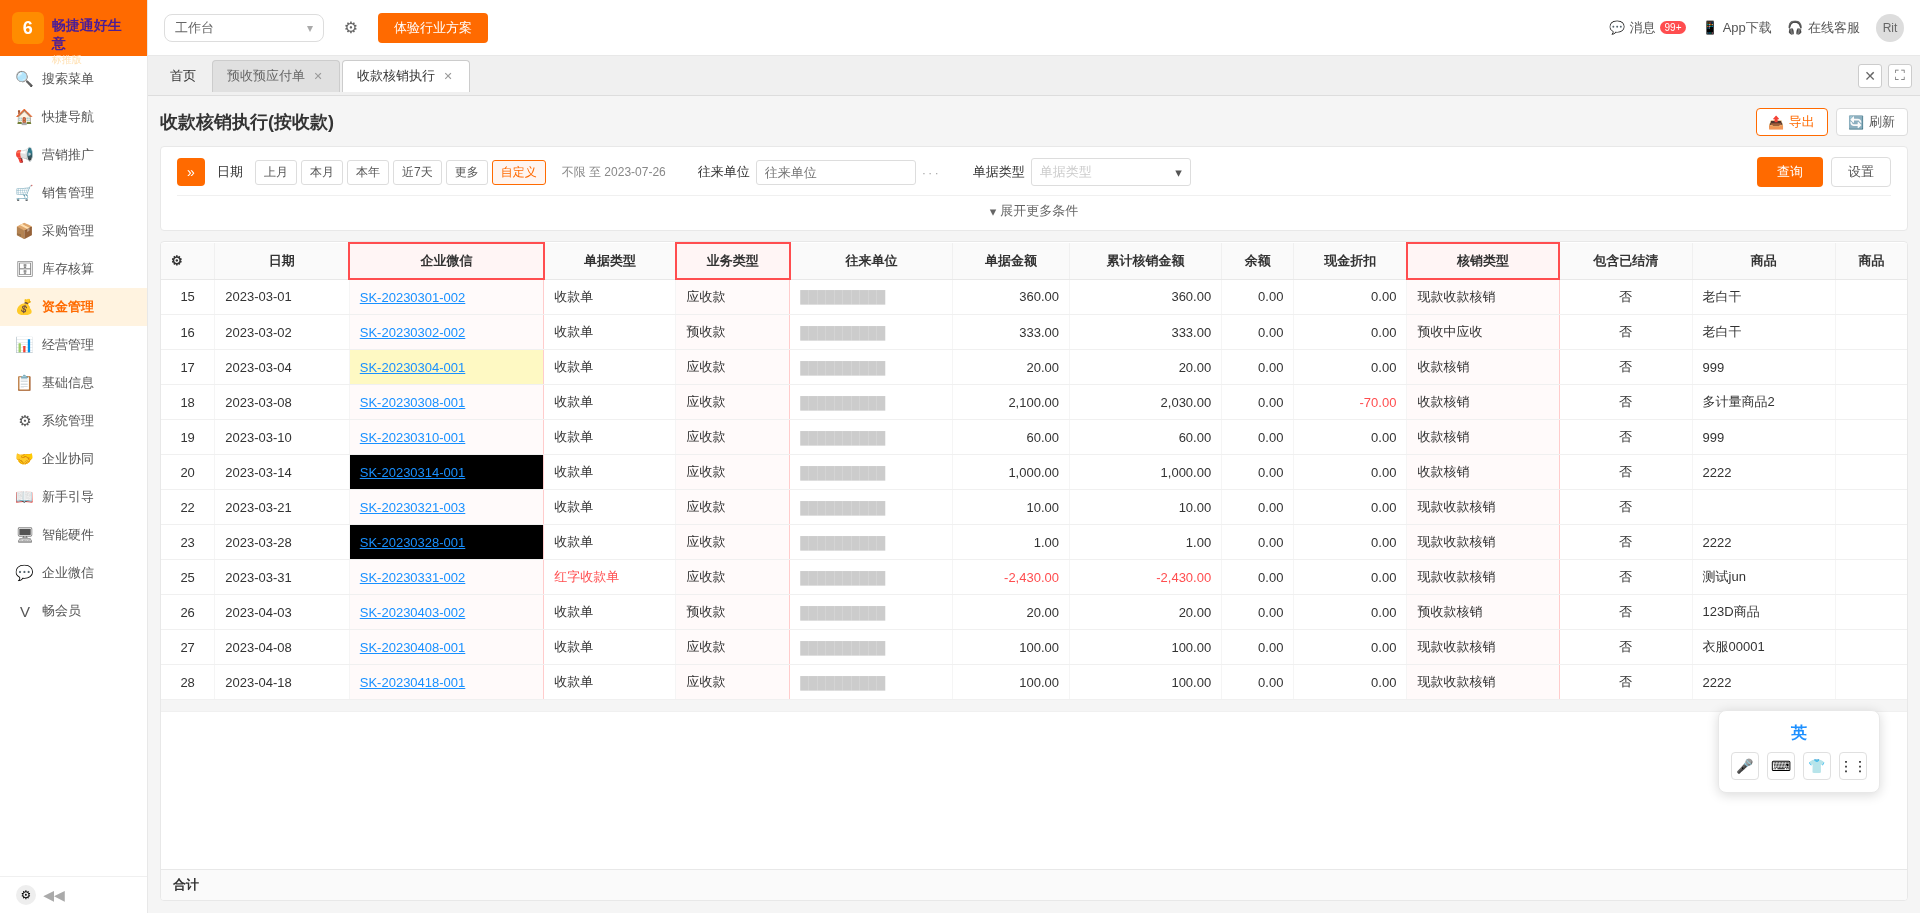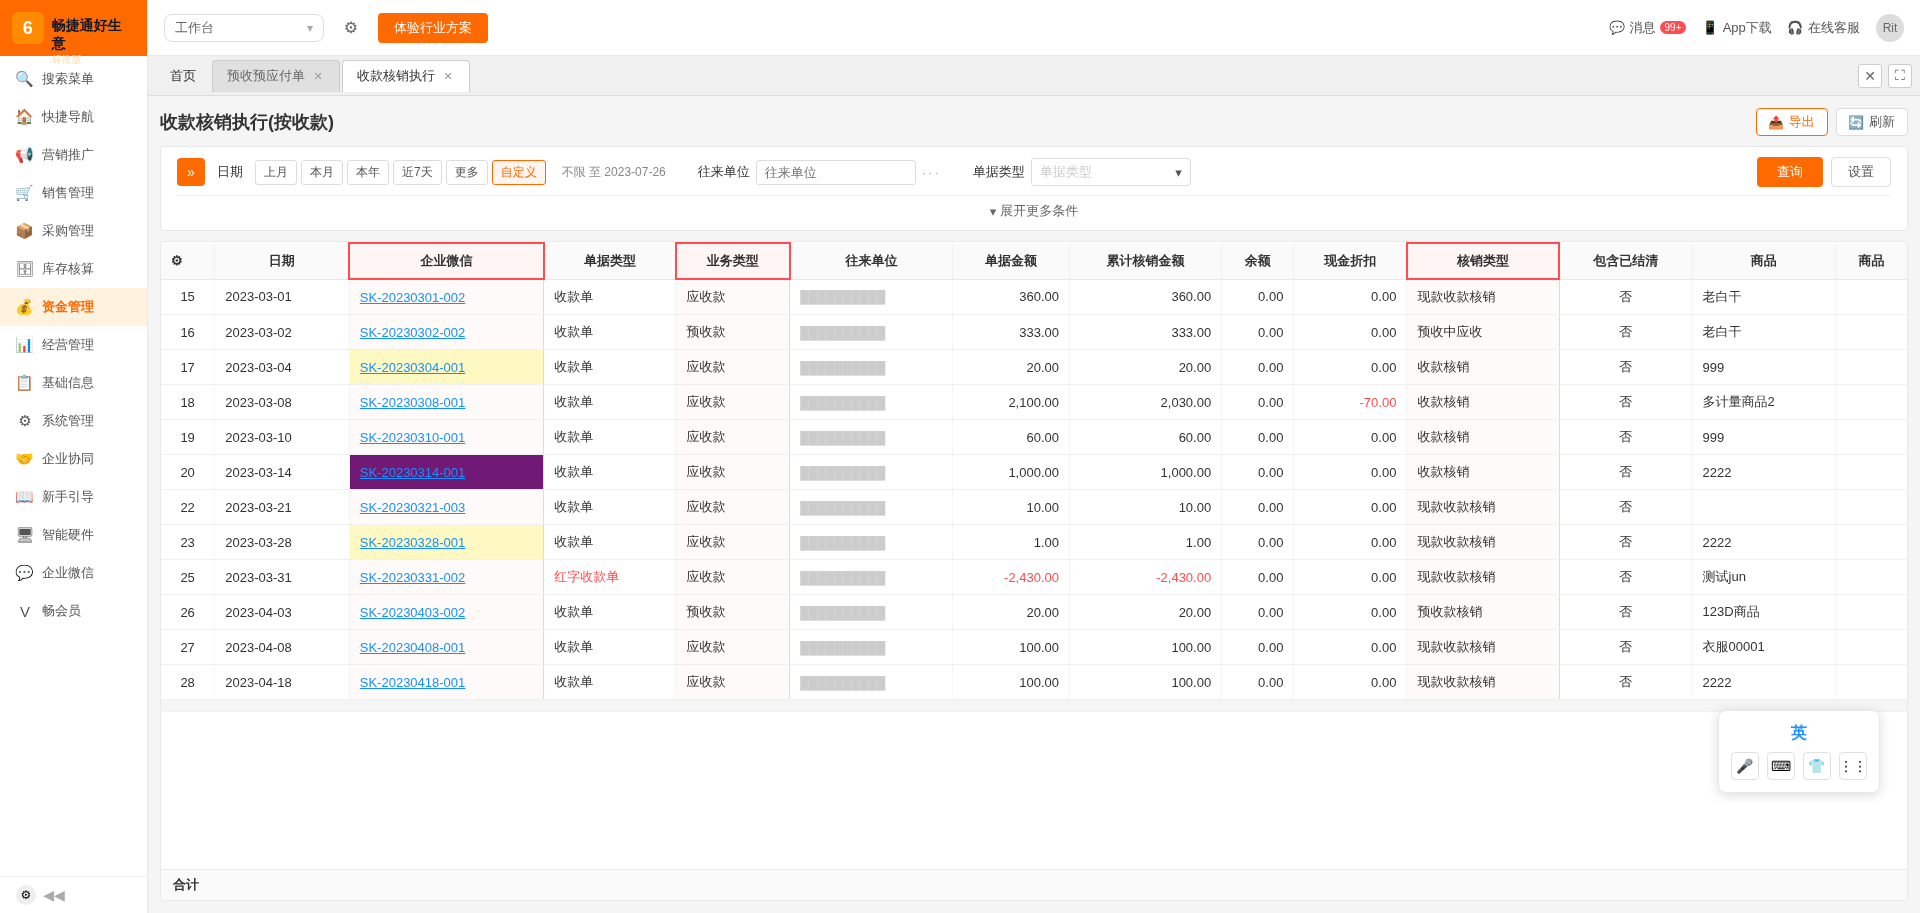--- a/index.html
+++ b/index.html
@@ -94,21 +94,21 @@
 
     .filter-right { margin-left: auto; display: flex; gap: 8px; align-items: center; }
   </style>
 </head>
 <body>
 
 <div class="sidebar">
   <div class="sidebar-logo">
     <div class="sidebar-logo-icon">6</div>
     <div>
-      <div style="color:#0f172a;font-size:14px;font-weight:bold;margin-top:28px;">畅捷通好生意</div>
+      <div style="color:#4c1d95;font-size:14px;font-weight:bold;margin-top:28px;">畅捷通好生意</div>
       <div style="color:#ffe0b2;font-size:10px;">标推版</div>
     </div>
   </div>
   <div class="sidebar-menu" id="sidebar-menu">
       <div class="sidebar-item">
         <span class="sidebar-item-icon">🔍</span>
         <span class="sidebar-item-label">搜索菜单</span>
       </div>
       <div class="sidebar-item">
         <span class="sidebar-item-icon">🏠</span>
@@ -373,21 +373,21 @@
                 <td style="text-align: right;">0.00</td>
                 <td style="text-align: right;">0.00</td>
                 <td style="border-left: 1px solid rgb(255, 204, 204); border-right: 1px solid rgb(255, 204, 204); background: rgb(255, 250, 250);">收款核销</td>
                 <td style="text-align: center;">否</td>
                 <td>999</td>
                 <td></td>
               </tr>
               <tr>
                 <td style="text-align: center;">20</td>
                 <td>2023-03-14</td>
-                <td style="border-left: 1px solid rgb(255, 204, 204); border-right: 1px solid rgb(255, 204, 204); background: #701a75;"><span class="link-text">SK-20230314-001</span></td>
+                <td style="border-left: 1px solid rgb(255, 204, 204); border-right: 1px solid rgb(255, 204, 204); background: #000000;"><span class="link-text">SK-20230314-001</span></td>
                 <td>收款单</td>
                 <td style="border-left: 1px solid rgb(255, 204, 204); border-right: 1px solid rgb(255, 204, 204); background: rgb(255, 250, 250);">应收款</td>
                 <td><span style="color:#ccc;font-size:12px;">██████████</span></td>
                 <td style="text-align: right;">1,000.00</td>
                 <td style="text-align: right;">1,000.00</td>
                 <td style="text-align: right;">0.00</td>
                 <td style="text-align: right;">0.00</td>
                 <td style="border-left: 1px solid rgb(255, 204, 204); border-right: 1px solid rgb(255, 204, 204); background: rgb(255, 250, 250);">收款核销</td>
                 <td style="text-align: center;">否</td>
                 <td>2222</td>
@@ -405,21 +405,21 @@
                 <td style="text-align: right;">0.00</td>
                 <td style="text-align: right;">0.00</td>
                 <td style="border-left: 1px solid rgb(255, 204, 204); border-right: 1px solid rgb(255, 204, 204); background: rgb(255, 250, 250);">现款收款核销</td>
                 <td style="text-align: center;">否</td>
                 <td></td>
                 <td></td>
               </tr>
               <tr>
                 <td style="text-align: center;">23</td>
                 <td>2023-03-28</td>
-                <td style="border-left: 1px solid rgb(255, 204, 204); border-right: 1px solid rgb(255, 204, 204); background: #fef9c3;"><span class="link-text">SK-20230328-001</span></td>
+                <td style="border-left: 1px solid rgb(255, 204, 204); border-right: 1px solid rgb(255, 204, 204); background: #000000;"><span class="link-text">SK-20230328-001</span></td>
                 <td>收款单</td>
                 <td style="border-left: 1px solid rgb(255, 204, 204); border-right: 1px solid rgb(255, 204, 204); background: rgb(255, 250, 250);">应收款</td>
                 <td><span style="color:#ccc;font-size:12px;">██████████</span></td>
                 <td style="text-align: right;">1.00</td>
                 <td style="text-align: right;">1.00</td>
                 <td style="text-align: right;">0.00</td>
                 <td style="text-align: right;">0.00</td>
                 <td style="border-left: 1px solid rgb(255, 204, 204); border-right: 1px solid rgb(255, 204, 204); background: rgb(255, 250, 250);">现款收款核销</td>
                 <td style="text-align: center;">否</td>
                 <td>2222</td>

